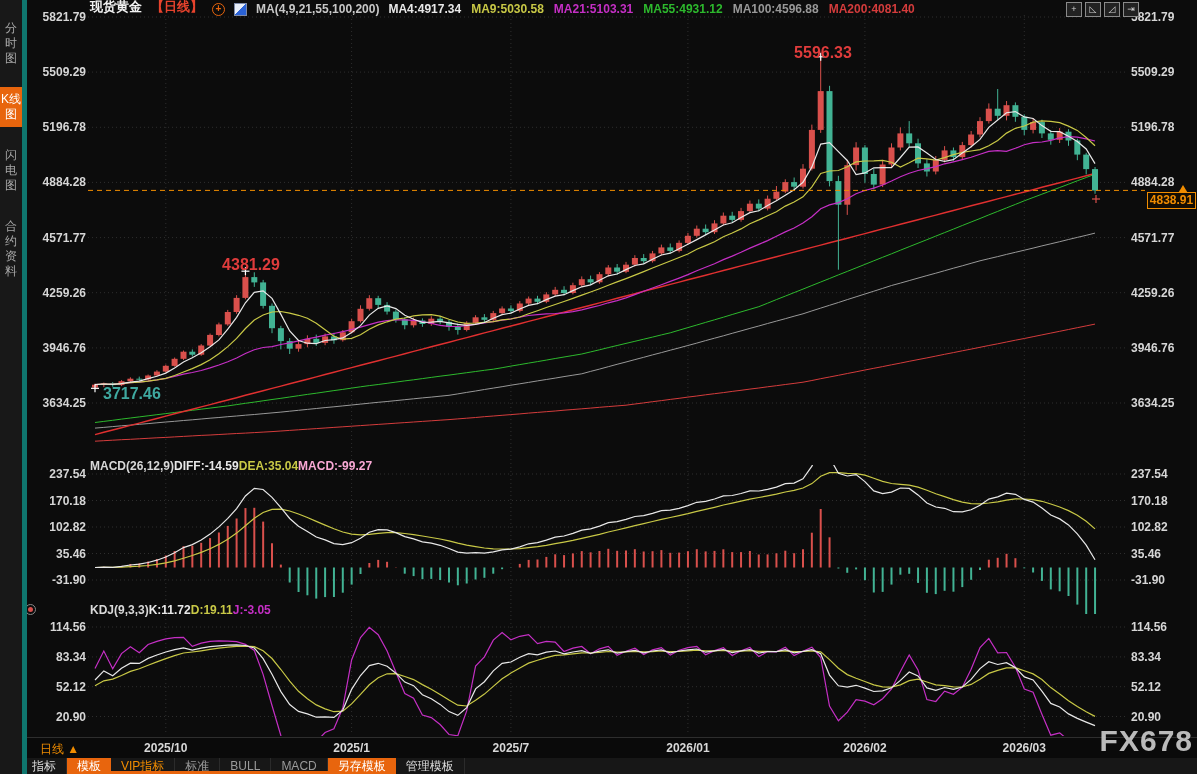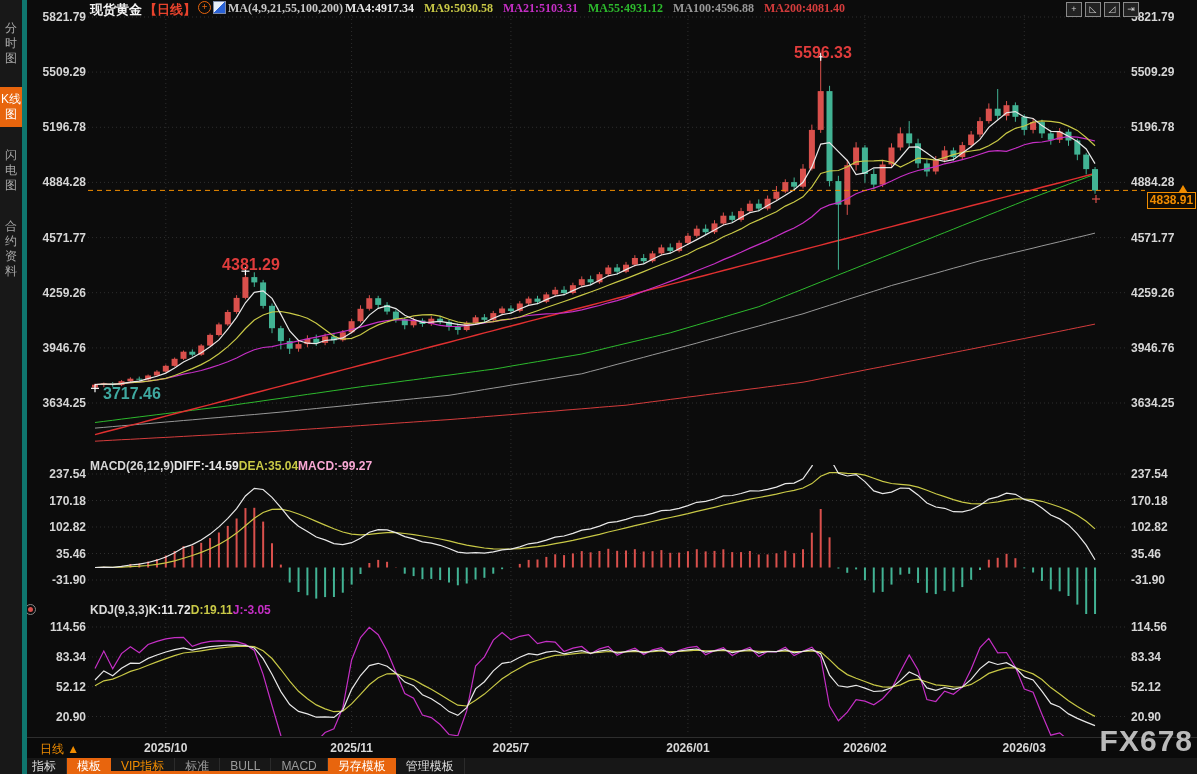--- a/index.html
+++ b/index.html
@@ -4,22 +4,22 @@
 <style>
   html,body{margin:0;padding:0;background:#000;}
   #app{position:relative;width:1197px;height:774px;background:#0c0c0c;overflow:hidden;
        font-family:"Liberation Sans",sans-serif;-webkit-font-smoothing:antialiased;}
   
   #sidebar{position:absolute;left:0;top:0;width:22px;height:774px;background:#181818;border-right:5px solid #0f766e;z-index:30;}
   .side-item{width:22px;text-align:center;font-size:12px;line-height:15px;color:#a8a8a8;
              word-break:break-all;padding:5px 0;margin-top:16px;cursor:pointer;}
   .side-item.active{background:#e8650d;color:#fff;}
   
-  #header{position:absolute;left:90px;top:1px;height:15px;display:flex;align-items:flex-start;gap:2px;
-          font-size:12px;white-space:nowrap;z-index:20;font-family:Liberation Serif, serif;}
+  #header{position:absolute;left:90px;top:1px;height:15px;display:flex;align-items:flex-end;gap:9px;
+          font-size:12px;white-space:nowrap;z-index:20;}
   #symbol{color:#f2f2f2;font-weight:bold;font-size:13px;}
   #period{color:#e8432d;font-weight:bold;font-size:13px;}
   #plus-circle-icon{display:inline-block;width:11px;height:11px;border:1px solid #e8650d;border-radius:50%;
           color:#e8650d;font-size:10px;line-height:10px;text-align:center;font-weight:bold;}
   #mini-chart-icon{display:inline-block;width:11px;height:11px;background:linear-gradient(135deg,#e8eef8 0 46%,#2a62d6 46% 100%);
           border:1px solid #7d8aa8;}
   .ma-item{font-weight:bold;}
   #ma-settings{color:#c8c8c8;font-weight:bold;}
   
   #top-icons{position:absolute;right:58px;top:2px;display:flex;gap:3px;z-index:20;}
@@ -559,21 +559,21 @@
     </span>
 
   <div id="ann-high" class="ann">5596.33</div>
   <div id="ann-swing" class="ann">4381.29</div>
   <div id="ann-low" class="ann">3717.46</div>
   <div id="price-tag">4838.91</div>
 
   <div id="date-row">
     <span id="period-btn">日线 ▲</span>
   <span class="date-label" style="left: 115.8px;">2025/10</span>
-      <span class="date-label" style="left: 301.65px;">2025/11</span>
+      <span class="date-label" style="left: 301.65px;">2025/1</span>
       <span class="date-label" style="left: 460.95px;">2025/7</span>
       <span class="date-label" style="left: 637.95px;">2026/01</span>
       <span class="date-label" style="left: 814.95px;">2026/02</span>
       <span class="date-label" style="left: 974.25px;">2026/03</span>
     </div>
 
   <div id="toolbar">
       <span class="tb-item plain">指标</span>
       <span class="tb-item active">模板</span>
       <span class="tb-item vip">VIP指标</span>

